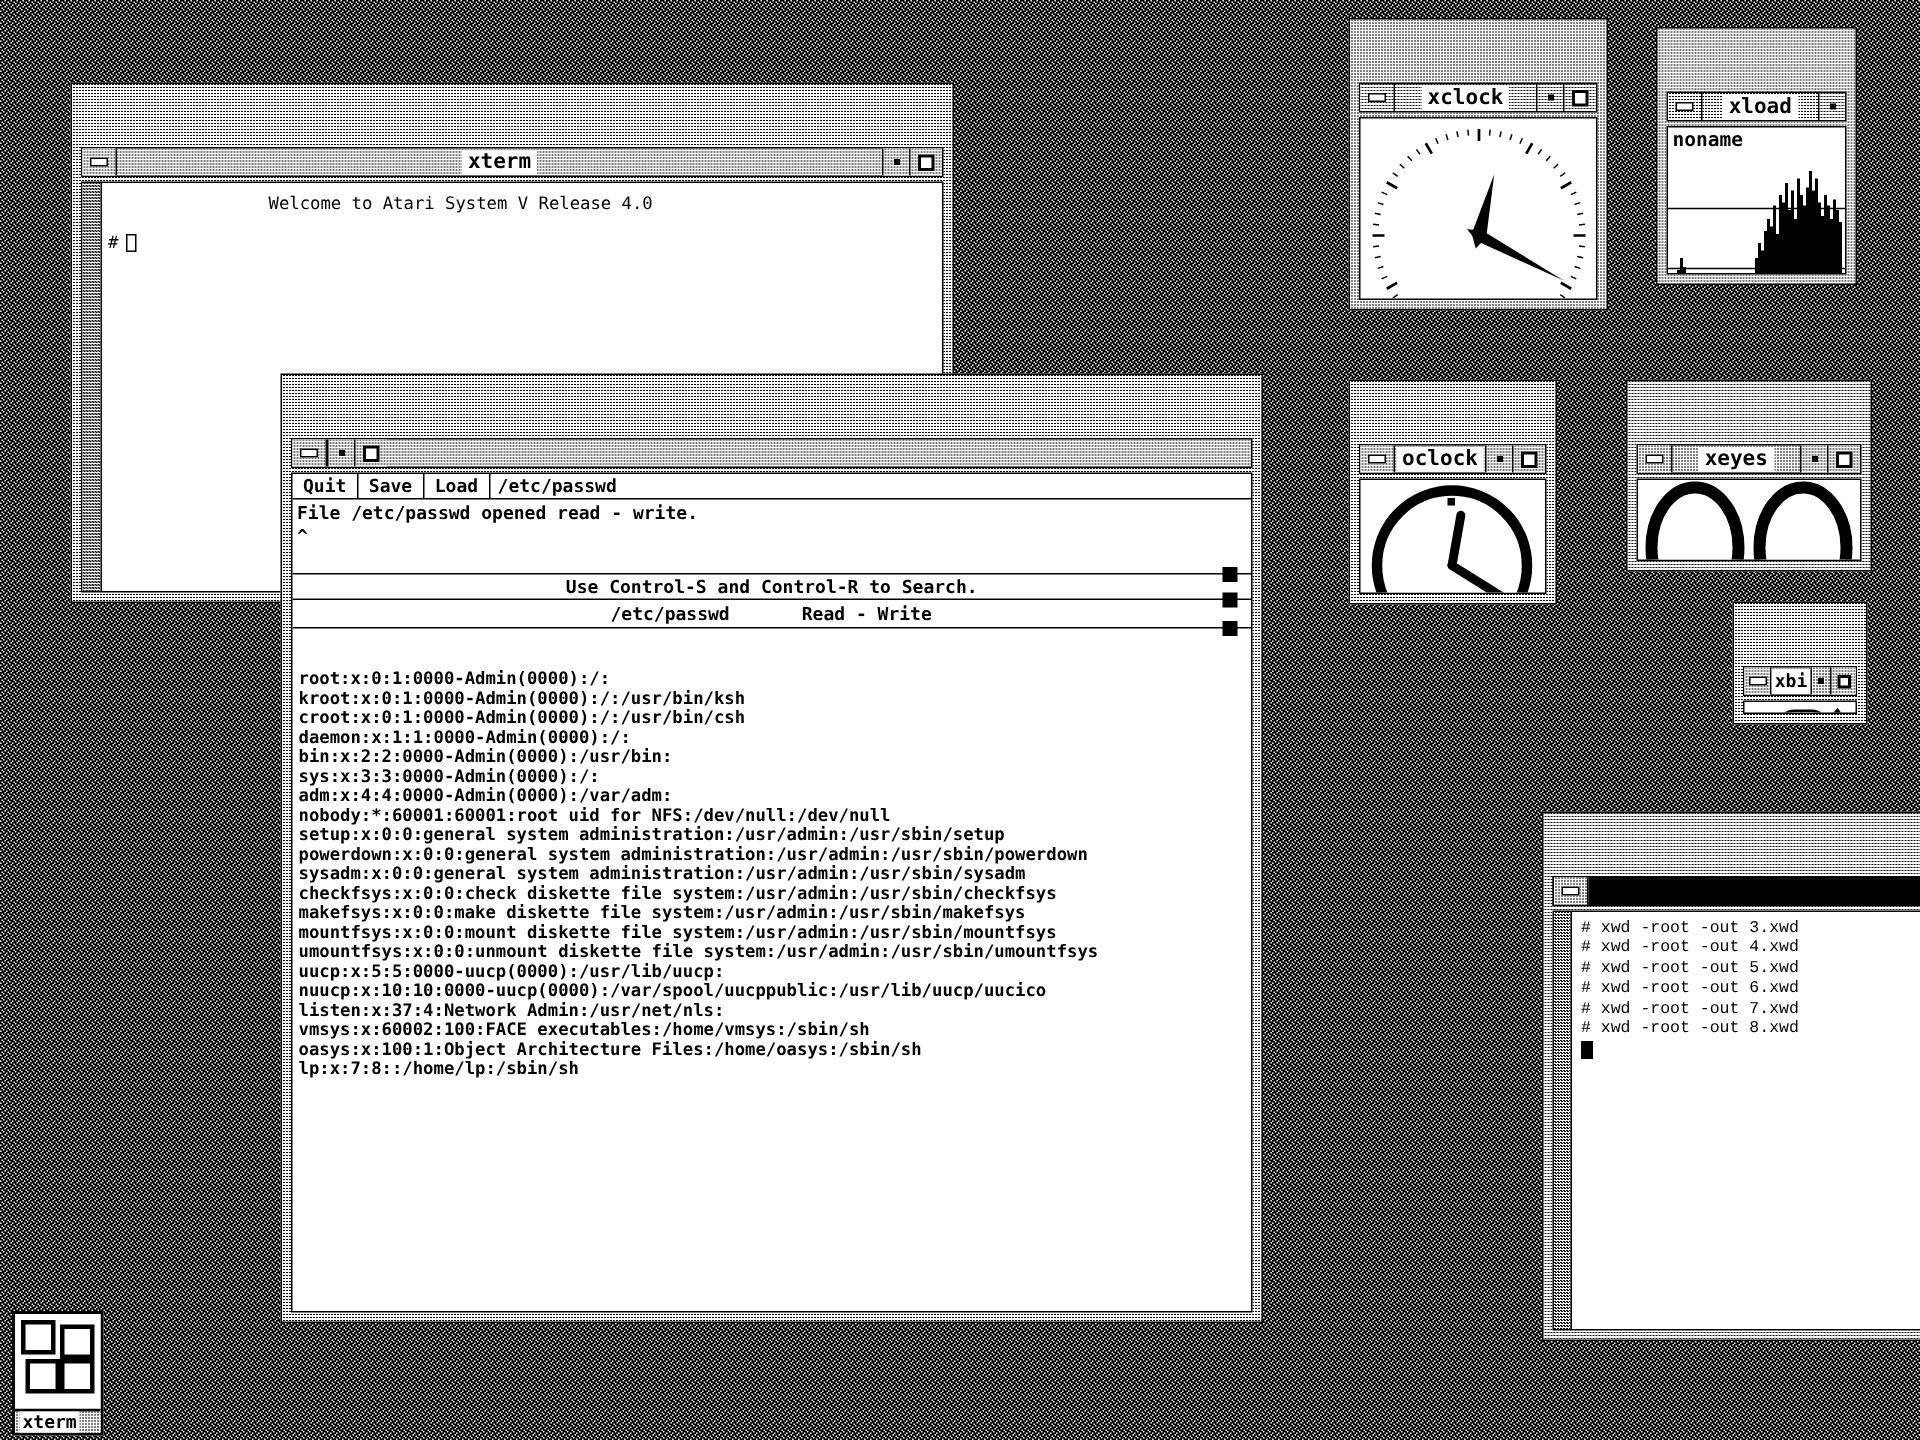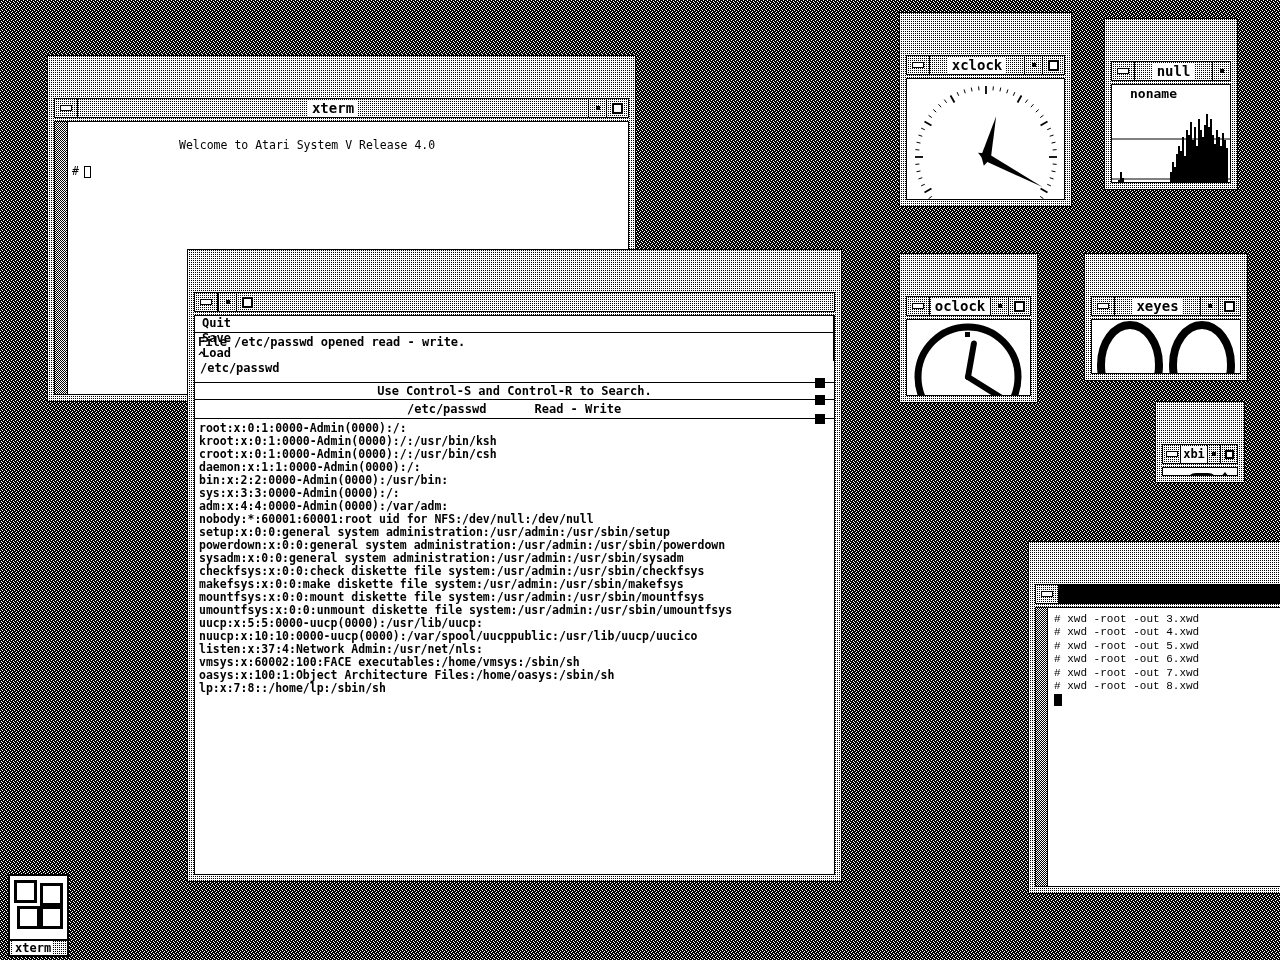--- a/index.html
+++ b/index.html
@@ -28,41 +28,41 @@
   .i-sq { width: 11px; height: 11px; border: 2px solid #000; background: #fff; display: block; }
   .tlabel { flex: 1; display: flex; align-items: center; justify-content: center;
             font: 700 14px "DejaVu Sans Mono", monospace; overflow: hidden; }
   .tlabel span { background: #fff; padding: 0 4px; line-height: 16px; white-space: nowrap; }
 
   .content { border: 1px solid #000; background: #fff; margin-top: 3px; position: relative; flex: 1; overflow: hidden; }
 
   
   .vscroll { position: absolute; left: 0; top: 0; bottom: 0; width: 13px; border-right: 1px solid #000; }
   .xt1text { position: absolute; left: 14px; top: 0; right: 0; bottom: 0;
-             font: 400 11.5px/13px "DejaVu Sans Mono", monospace; color: #000; margin-top: 10px; }
+             font: 400 11.5px/13px "DejaVu Sans Mono", monospace; color: #000; }
   .welcome { margin: 7px 0 0 110px; white-space: pre; }
   .promptline { margin: 13px 0 0 3px; display: flex; align-items: center; }
   .cur-hollow { width: 7px; height: 12px; border: 1px solid #000; display: inline-block; margin-left: 5px; }
 
   
   .xe-row { border-bottom: 1px solid #000; position: relative; font-family: "DejaVu Sans Mono", monospace; }
-  .xe-menu { height: 17px; display: flex; font: 700 12px/15px "DejaVu Sans Mono", monospace; flex-direction: column; }
+  .xe-menu { height: 17px; display: flex; font: 700 12px/15px "DejaVu Sans Mono", monospace; }
   .xe-btn { padding: 0 7px; border-right: 1px solid #000; display: flex; align-items: center; }
   .xe-file { flex: 1; padding-left: 5px; display: flex; align-items: center; font-weight: 700; }
   .xe-search { height: 17px; text-align: center; font: 700 12px/16px "DejaVu Sans Mono", monospace; }
   .xe-msg { height: 50px; font: 700 12px/15px "DejaVu Sans Mono", monospace; padding: 2px 0 0 3px; }
   .xe-status { height: 19px; display: flex; align-items: center; font: 700 12px "DejaVu Sans Mono", monospace; }
   .xe-status .f1 { margin-left: 212px; }
   .xe-status .f2 { margin-left: 48px; }
-  .xe-text { font: 700 11.5px/13px "DejaVu Sans Mono", monospace; padding: 3px 0 0 4px; white-space: pre; }
+  .xe-text { font: 700 11.5px/13px "DejaVu Sans Mono", monospace; padding: 3px 0 0 4px; white-space: pre; margin-top: 24px; }
   .tline { white-space: pre; }
   .grip { position: absolute; right: 9px; bottom: -6px; width: 10px; height: 10px; background: #000; z-index: 2; }
 
   
-  .xload-label { position: absolute; left: 18px; top: 1px; font: 700 13px "DejaVu Sans Mono", monospace; z-index: 2; }
+  .xload-label { position: absolute; left: 3px; top: 1px; font: 700 13px "DejaVu Sans Mono", monospace; z-index: 2; }
   #xload-graph { position: absolute; inset: 0; }
 
   
   .xt2text { position: absolute; left: 13px; top: 0; right: 0; bottom: 0;
              font: 400 11px/13.4px "Liberation Mono", monospace; padding: 5px 0 0 5px; }
   .cur-block { width: 8px; height: 12px; background: #000; margin-top: 1px; }
 
   
   .icon { position: absolute; border: 2px solid #000; background: #fff; display: flex; flex-direction: column; }
   .icon-img { position: relative; flex: 1; background: #fff; }
@@ -243,21 +243,21 @@
       </svg>
   </div>
 </div>
 
 <div class="win stip" style="left:1104px;top:18px;width:134px;height:172px;z-index:1;">
   <div class="tbar stip">
     <div class="tbtn stip">
         <span class="i-dash"></span>
       </div>
     <div class="tlabel">
-        <span>null</span>
+        <span>xload</span>
       </div>
     <div class="tbtn r stip">
         <span class="i-dot"></span>
       </div>
   </div>
   <div class="content">
     <div class="xload-label">noname</div>
     <svg id="xload-graph" width="120" height="135" viewBox="0 0 120 135" preserveAspectRatio="none">
       <line x1="0" y1="54" x2="120" y2="54" stroke="#000" stroke-width="1"></line>
       <line x1="0" y1="94" x2="120" y2="94" stroke="#000" stroke-width="1"></line>

